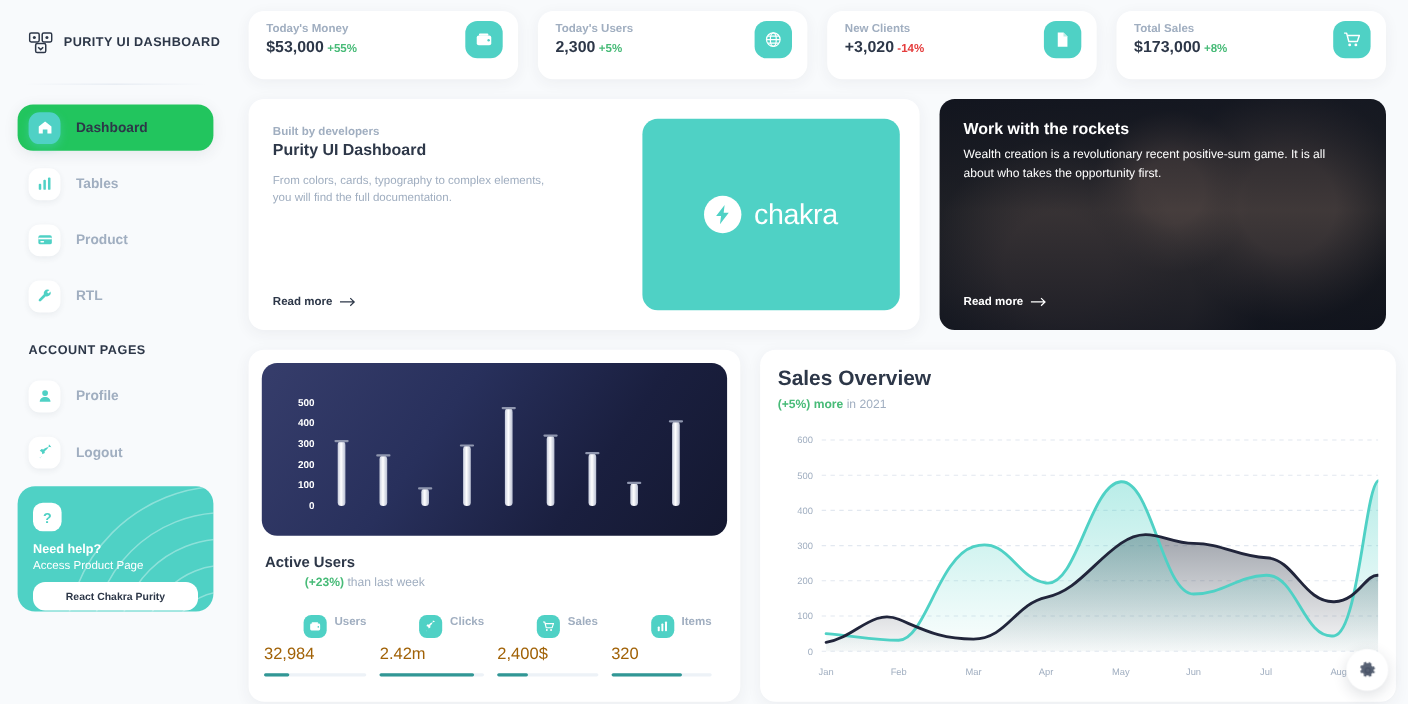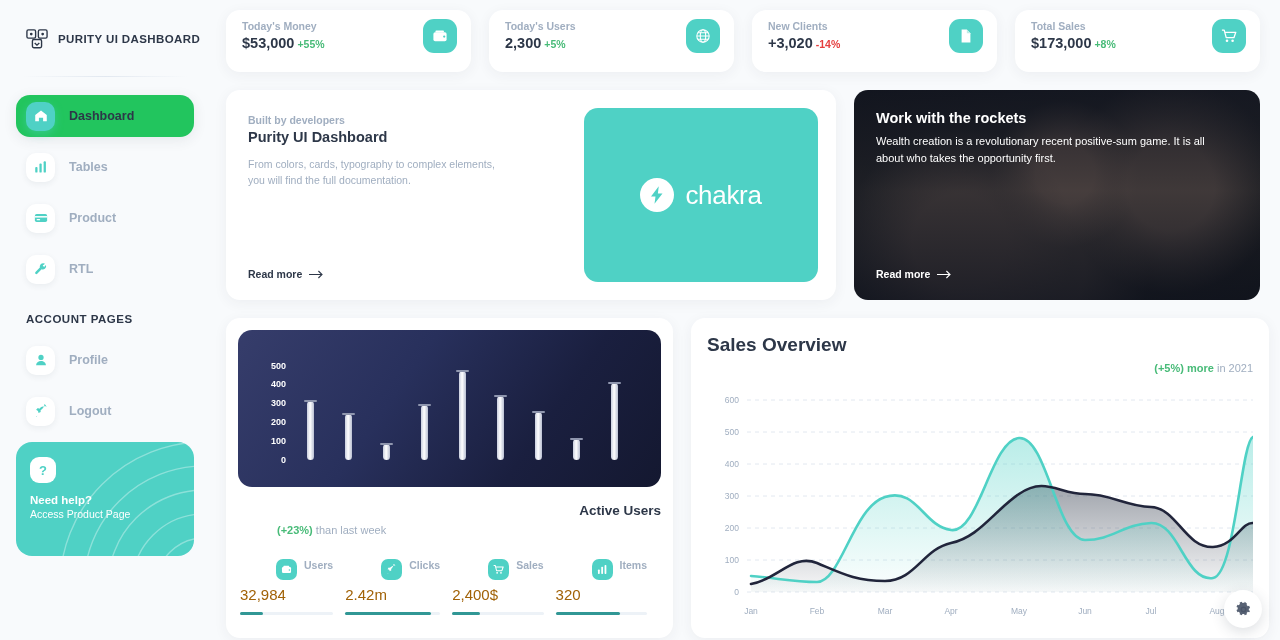--- a/index.html
+++ b/index.html
@@ -115,39 +115,39 @@
 
   .bottom-row { display: flex; gap: 18px; margin-top: 18px; }
   .active-card {
     flex: 0 0 440px; background: #fff; border-radius: 14px;
     box-shadow: 0 3px 14px rgba(45,55,72,.06); padding: 12px; height: 320px;
   }
   .bar-panel {
     height: 157px; border-radius: 14px; position: relative; overflow: hidden;
     background: linear-gradient(125deg, #363d6b 0%, #28305c 38%, #1a1f3f 70%, #141830 100%);
   }
-  .au-title { font-size: 13.5px; color: #2d3748; font-weight: 700; margin: 16px 0 0 3px; text-align: right; }
+  .au-title { font-size: 13.5px; color: #2d3748; font-weight: 700; margin: 16px 0 0 3px; }
   .au-sub { font-size: 11px; color: #a0aec0; margin: 6px 0 0 3px; padding-left: 36px; }
   .au-sub b { color: #48bb78; }
   .metrics { display: flex; margin-top: 23px; padding: 0 2px; }
   .metric { flex: 1; padding-right: 12px; }
   .metric-head { display: flex; align-items: flex-start; gap: 7px; margin-left: 36px; }
   .m-ico { width: 21px; height: 21px; border-radius: 7px; background: #4fd1c5; display: flex; align-items: center; justify-content: center; flex:0 0 21px; }
   .m-ico svg { width: 11px; height: 11px; }
   .m-label { font-size: 10.5px; color: #a0aec0; font-weight: 700; }
   .m-value { font-size: 15px; color: #a16207; font-weight: 400; margin-top: 6px; }
   .m-track { height: 3px; border-radius: 3px; background: #edf2f7; margin-top: 9px; }
   .m-fill { height: 3px; border-radius: 3px; background: #319795; }
 
   .sales-card {
     flex: 1; background: #fff; border-radius: 14px;
     box-shadow: 0 3px 14px rgba(45,55,72,.06); padding: 16px 16px 8px 16px; height: 320px;
   }
   .s-title { font-size: 19px; color: #2d3748; font-weight: 700; }
-  .s-sub { font-size: 11px; color: #a0aec0; margin-top: 6px; text-align: right; }
+  .s-sub { font-size: 11px; color: #a0aec0; margin-top: 6px; }
   .s-sub b { color: #48bb78; }
 
   .fab {
     position: fixed; right: 18px; bottom: 12px; width: 38px; height: 38px;
     border-radius: 50%; background: #fff; box-shadow: 0 4px 14px rgba(45,55,72,.16);
     display: flex; align-items: center; justify-content: center; cursor: pointer;
   }
   .axis-txt { font-size: 8.5px; fill: #a0aec0; font-family: "Liberation Sans", sans-serif; }
   .bar-axis-txt { font-size: 9px; fill: #ffffff; font-weight: 700; font-family: "Liberation Sans", sans-serif; }
 </style>
@@ -238,20 +238,21 @@
           <circle cx="150" cy="150" r="48"></circle>
             <circle cx="150" cy="150" r="72"></circle>
           <circle cx="150" cy="150" r="96"></circle>
             <circle cx="150" cy="150" r="120"></circle>
           <circle cx="150" cy="150" r="144"></circle>
         </g>
       </svg>
       <div class="help-q">?</div>
       <div class="help-title">Need help?</div>
       <div class="help-sub">Access Product Page</div>
+      <button class="help-btn">React Chakra Purity</button>
     </div>
   </aside>
 
   <main class="main">
 
     <section class="stats-row">
       <div class="stat-card">
         <div>
           <div class="stat-label">Today's Money</div>
           <div class="stat-value"><span>$53,000</span><span class="stat-delta delta-up">+55%</span></div>

